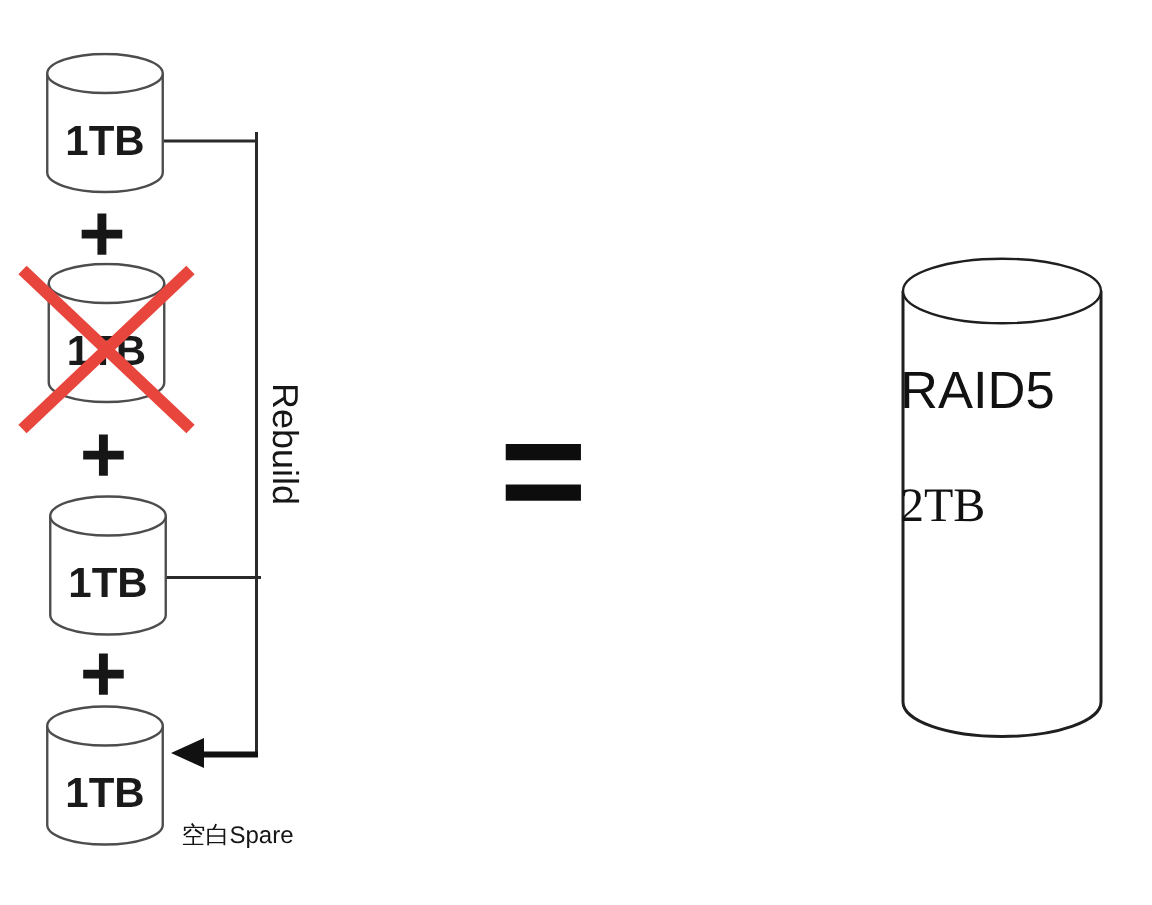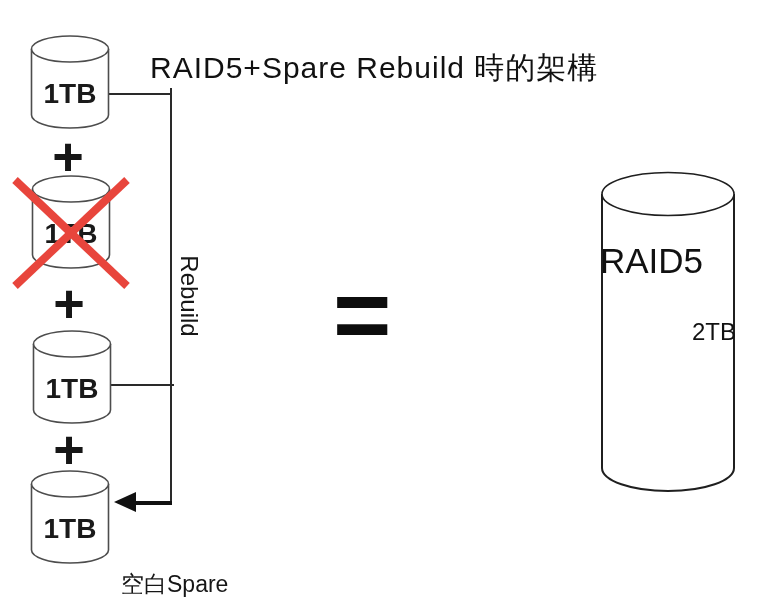--- a/index.html
+++ b/index.html
@@ -47,48 +47,47 @@
     border-bottom:10px solid transparent;
     border-right:22px solid #111;
   }
   .rebuild{
     left:189px;top:296px;
     transform:translate(-50%,-50%) rotate(90deg);
     font-size:24px;color:#161616;
     white-space:nowrap;
   }
   .spare-caption{
-    left:121px;top:569px;
-    font-size:23px;color:#161616;
+    left:121px;top:547px;
+    font-size:16px;color:#161616;
     white-space:nowrap;
   }
   .equals{
     left:333px;top:264px;
     font-size:100px;font-weight:bold;
     line-height:100px;
     color:#0d0d0d;
   }
   .big-disk{width:136px;height:322px;}
   .big-disk svg{position:absolute;left:0;top:0;}
   .big-disk-name{
     position:absolute;left:0;top:70px;width:100%;
     text-align:left;font-size:35px;color:#111;
   }
   .big-disk-cap{
     position:absolute;left:0;top:147px;width:100%;
-    text-align:right;font-size:24px;color:#111;
+    text-align:left;font-size:32px;color:#111;font-family:Liberation Serif, serif;
   }
   .cross-svg{left:10px;top:176px;}
 </style>
 </head>
 <body>
 
 <div class="canvas">
 
-  <div class="abs title">RAID5+Spare Rebuild 時的架構</div>
 
   <div class="abs line hline" style="left:109px;top:93px;width:62px;"></div>
   <div class="abs line vline" style="left:170px;top:88px;height:416px;"></div>
   <div class="abs line hline" style="left:110px;top:384px;width:64px;"></div>
   <div class="abs arrow-shaft" style="left:132px;top:501px;width:40px;"></div>
   <div class="abs arrow-head" style="left:114px;top:492px;"></div>
 
   <div class="abs rebuild">Rebuild</div>
 
   <div class="abs disk" style="left:30px;top:35px;">

